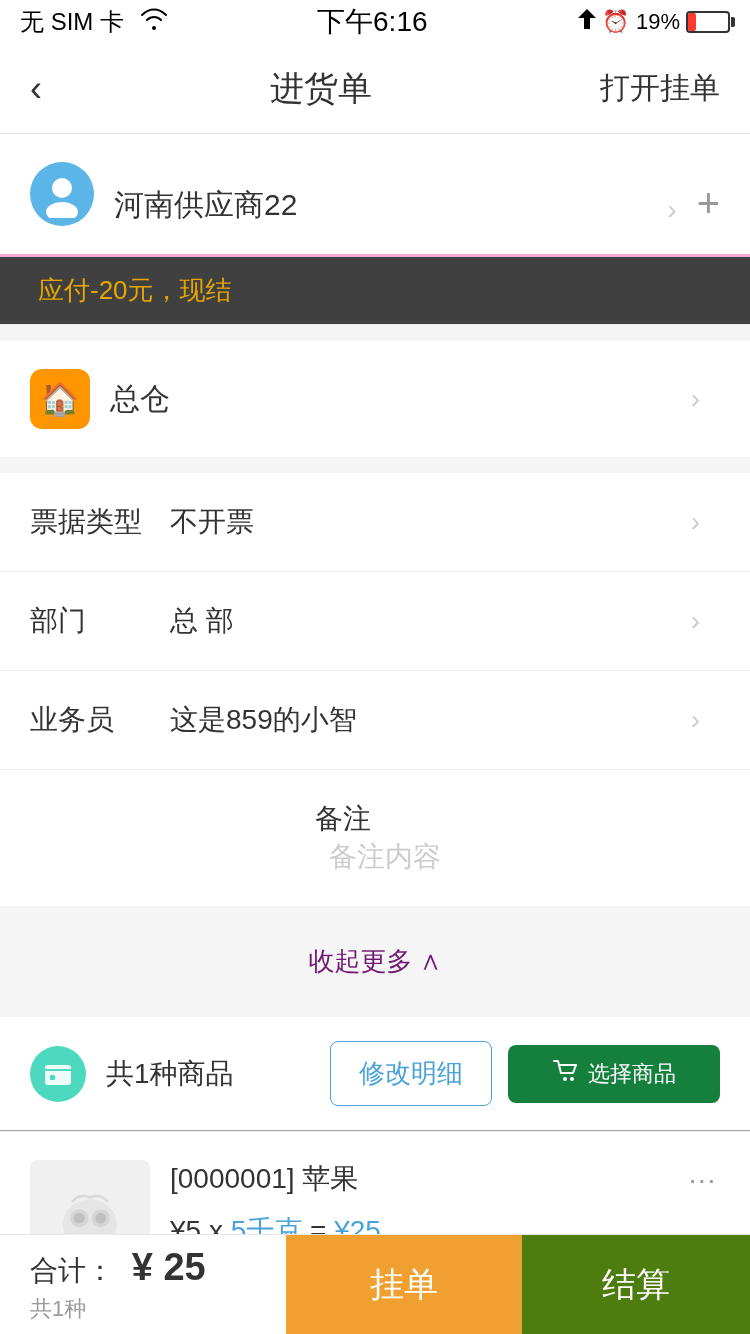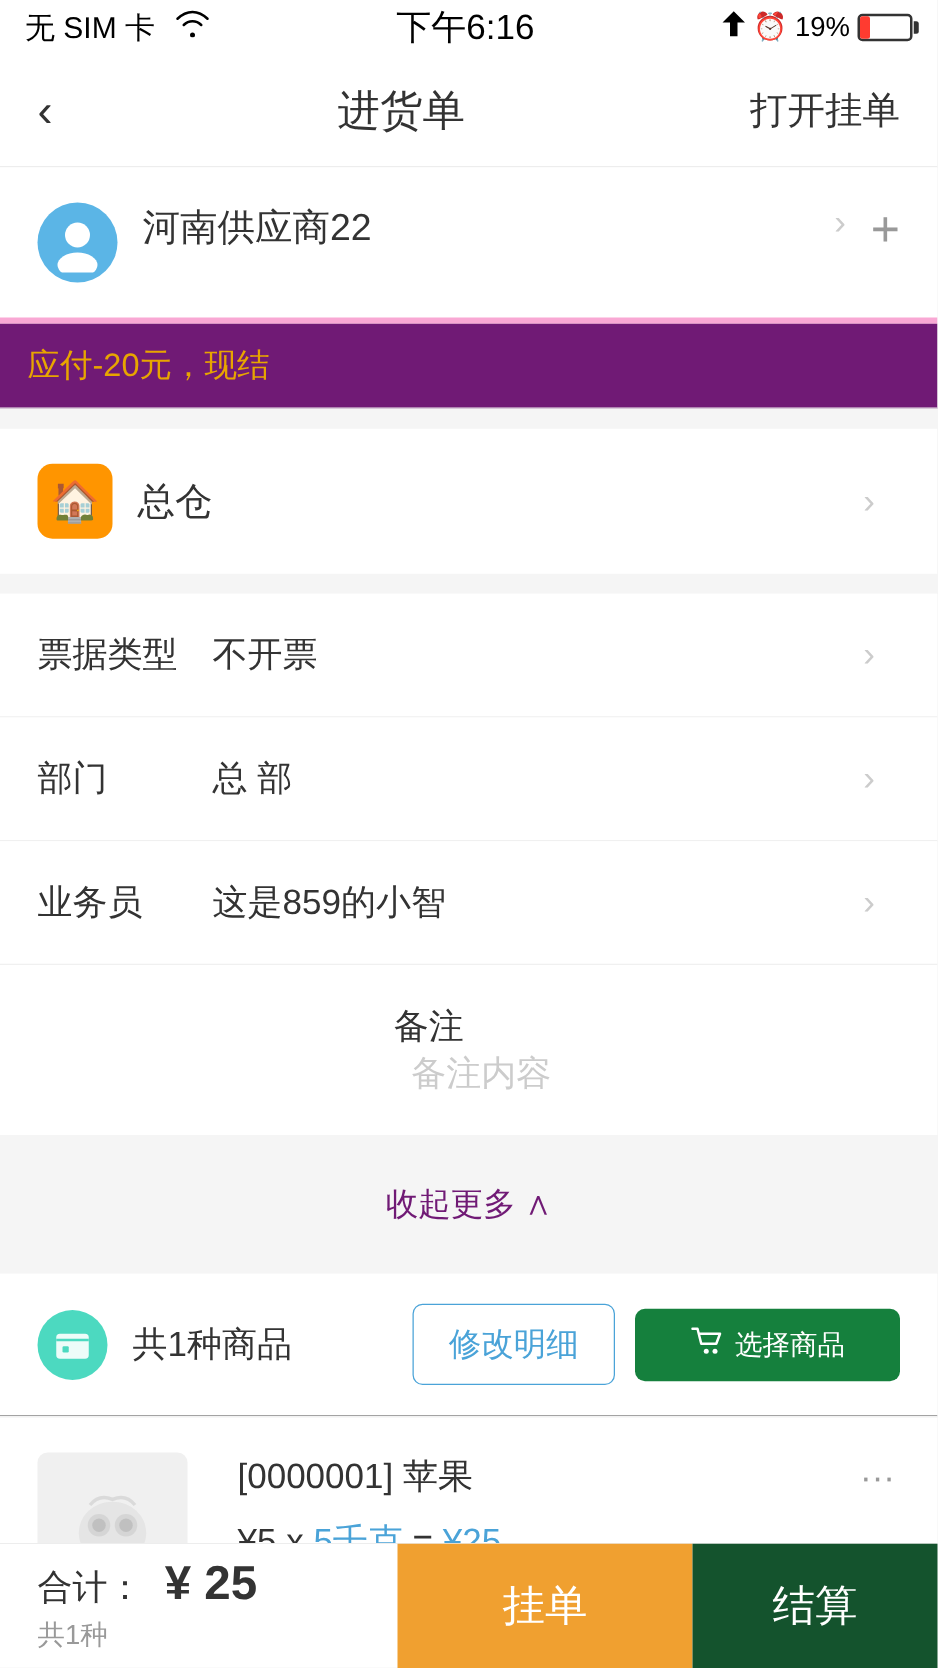--- a/index.html
+++ b/index.html
@@ -90,24 +90,24 @@
 
     
     .section {
       background: #fff;
       margin-bottom: 16px;
     }
 
     
     .supplier-row {
       display: flex;
-      align-items: flex-start;
+      align-items: flex-end;
       padding: 28px 30px;
       background: #fff;
-      border-bottom: 5px solid #f9a8d4;
+      border-bottom: 3px solid #f9a8d4;
     }
     .supplier-avatar {
       width: 64px;
       height: 64px;
       border-radius: 50%;
       background: #5bb5e6;
       display: flex;
       align-items: center;
       justify-content: center;
       margin-right: 20px;
@@ -124,22 +124,22 @@
       margin-right: 20px;
     }
     .plus-btn {
       font-size: 40px;
       color: #999;
       cursor: pointer;
     }
 
     
     .notice-bar {
-      background: #701a75;
-      padding: 16px 22px;
+      background: #404040;
+      padding: 16px 38px;
       font-size: 26px;
       color: #e8a500;
       border-bottom: 1px solid #f0f0f0;
     }
 
     
     .warehouse-row {
       display: flex;
       align-items: center;
       padding: 28px 30px;
@@ -275,21 +275,20 @@
       flex-shrink: 0;
       overflow: hidden;
     }
     .owl-logo {
       width: 90px;
       height: 90px;
       opacity: 0.3;
     }
     .product-info {
       flex: 1;
-      margin-left: 20px;
     }
     .product-name {
       font-size: 28px;
       color: #333;
       margin-bottom: 14px;
     }
     .product-price {
       font-size: 28px;
       color: #333;
     }
@@ -343,23 +342,23 @@
       background: #f0a030;
       color: #fff;
       font-size: 34px;
       display: flex;
       align-items: center;
       justify-content: center;
       cursor: pointer;
       border: none;
     }
     .btn-checkout {
-      width: 196px;
+      width: 228px;
       height: 100px;
-      background: #14532d;
+      background: #4d7c0f;
       color: #fff;
       font-size: 34px;
       display: flex;
       align-items: center;
       justify-content: center;
       cursor: pointer;
       border: none;
     }
 
     .divider-section {

